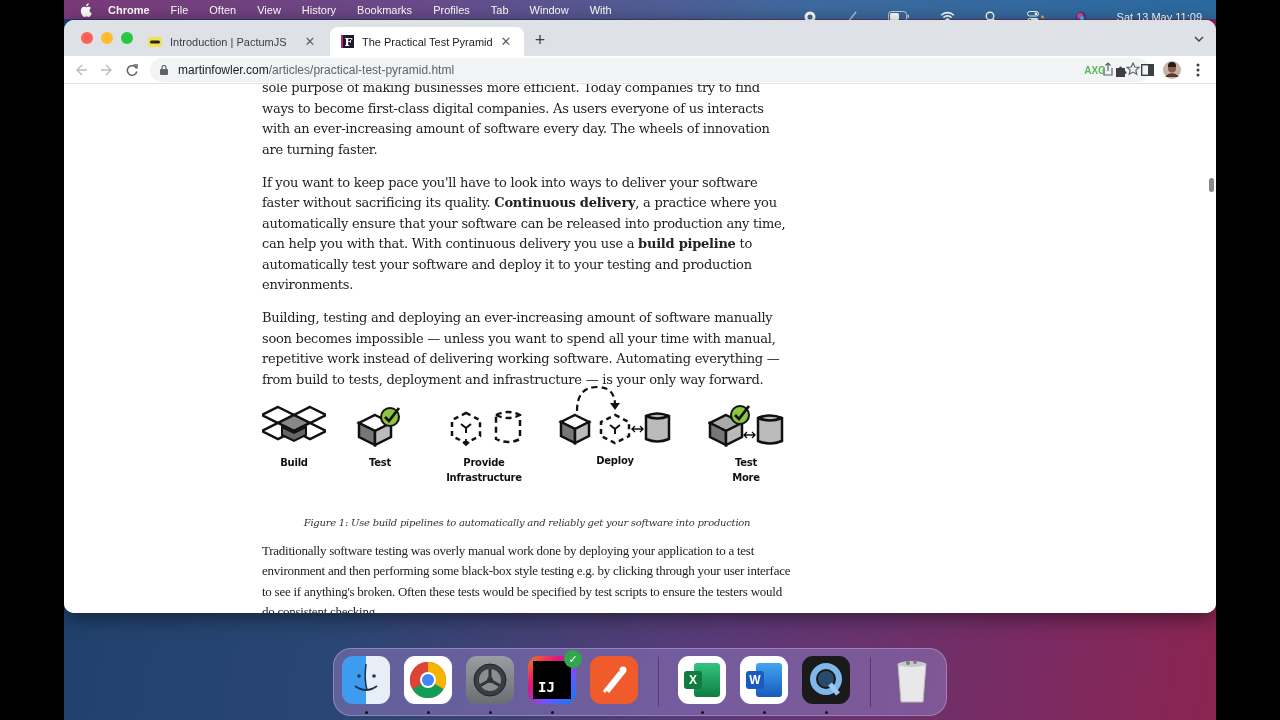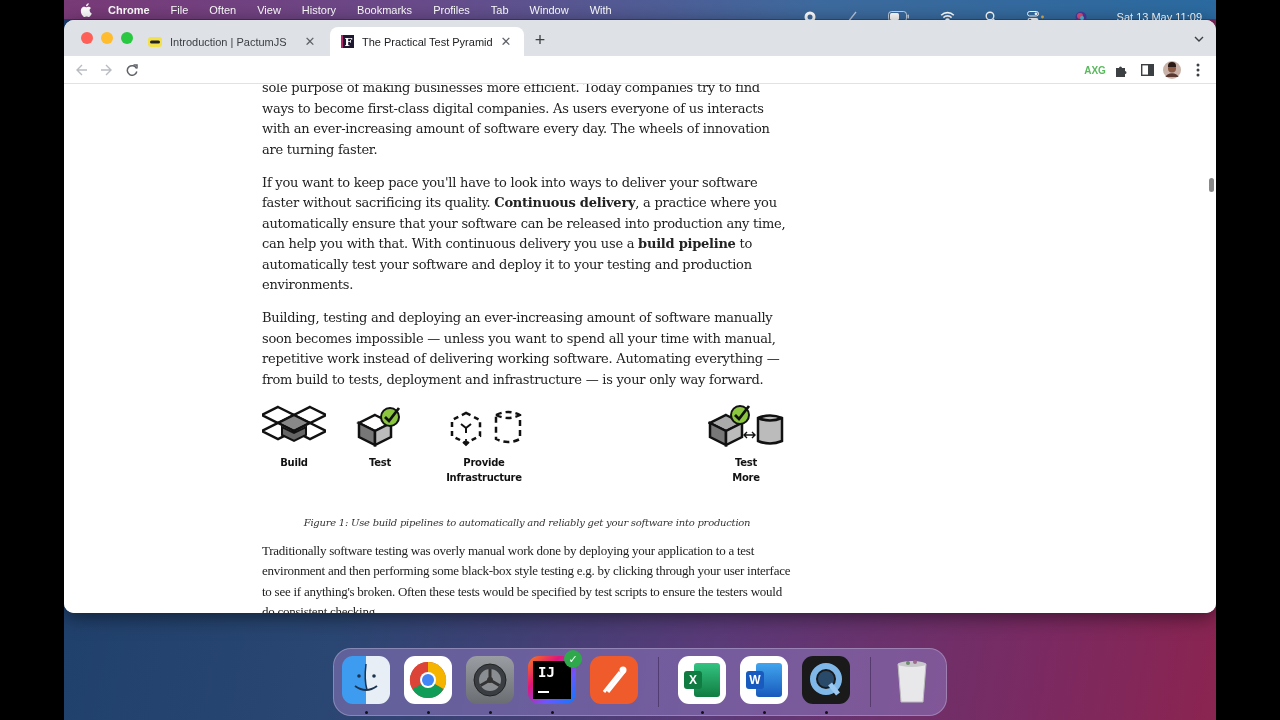--- a/index.html
+++ b/index.html
@@ -208,20 +208,43 @@
             <path d="M1 6 H11 M6 1 L11 6 L6 11" stroke="#b8bcc1" stroke-width="1.4" fill="none"></path>
           </svg>
       </span>
       <span class="navbtn" style="left:58px;">
         <svg width="12" height="12">
             <path d="M10.5 4.5 A4.8 4.8 0 1 0 10.8 7.5" stroke="#5f6368" stroke-width="1.5" fill="none"></path>
             <path d="M7.5 1 L11 1 L11 4.5" stroke="#5f6368" stroke-width="1.5" fill="none"></path>
           </svg>
       </span>
 
+      <div id="omnibox">
+        <span class="lock">
+          <svg width="8" height="10">
+              <rect x="0" y="4" width="8" height="6" rx="1" fill="#5f6368"></rect>
+              <path d="M2 4 V2.5 A2 2 0 0 1 6 2.5 V4" stroke="#5f6368" stroke-width="1.2" fill="none"></path>
+            </svg>
+        </span>
+        <span class="host">martinfowler.com</span>
+          <span class="path">/articles/practical-test-pyramid.html</span>
+        <div class="omni-icons">
+          <span>
+            <svg width="12" height="14">
+                <path d="M2 6 V13 H10 V6" stroke="#5f6368" stroke-width="1.2" fill="none"></path>
+                <path d="M6 9 V1 M3.5 3.5 L6 1 L8.5 3.5" stroke="#5f6368" stroke-width="1.2" fill="none"></path>
+              </svg>
+          </span>
+          <span>
+            <svg width="14" height="14" viewBox="0 0 14 14">
+                <path d="M7 1 L8.8 5 L13 5.3 L9.8 8.1 L10.8 12.3 L7 10.1 L3.2 12.3 L4.2 8.1 L1 5.3 L5.2 5 Z" stroke="#5f6368" stroke-width="1.2" fill="none"></path>
+              </svg>
+          </span>
+        </div>
+      </div>
 
       <span class="ext" style="left:1022px;font-size:10px;color:#59b95d;font-weight:bold;">AXG</span>
       <span class="ext" style="left:1048px;">
         <svg width="13" height="13" viewBox="0 0 13 13">
             <path d="M1 4 H4 A1.5 1.5 0 1 1 7 4 H10 V7 A1.5 1.5 0 1 1 10 10 V13 H1 Z" fill="#3c4043"></path>
           </svg>
       </span>
       <span class="ext" style="left:1074px;">
         <svg width="13" height="12">
             <rect x="0.7" y="0.7" width="11.6" height="10.6" fill="none" stroke="#3c4043" stroke-width="1.4"></rect>
@@ -280,20 +303,35 @@
             <svg width="80" height="44" viewBox="0 0 80 44">
               <polygon points="22,10 36,17 36,33 22,40 8,33 8,17" fill="none" stroke="#111" stroke-width="2.5" stroke-dasharray="5,4"></polygon>
               <path d="M17 21 L22 25 L27 21 M22 25 V30" stroke="#111" stroke-width="2" fill="none"></path>
               <path d="M22 36 L22 42 M19 39 L22 42 L25 39" stroke="#111" stroke-width="1.8" fill="none"></path>
               <path d="M52 12 Q64 6 76 12 V36 Q64 42 52 36 Z" fill="none" stroke="#111" stroke-width="2.5" stroke-dasharray="6,4"></path>
               <path d="M52 12 Q64 18 76 12" fill="none" stroke="#111" stroke-width="2.5" stroke-dasharray="6,4"></path>
             </svg>
             <span class="lbl"><span>Provide</span><br><span>Infrastructure</span></span>
           </div>
 
+          <div class="stage" style="left:295px;width:116px;top:-18px;">
+            <svg width="116" height="62" viewBox="0 0 116 62">
+              <path d="M20 26 Q20 2 40 2 Q58 2 58 20" fill="none" stroke="#111" stroke-width="2.2" stroke-dasharray="6,4"></path>
+              <polygon points="53,18 63,18 58,25" fill="#111"></polygon>
+              <polygon points="18,30 32,37 18,44 4,37" fill="#fff" stroke="#111" stroke-width="2.5"></polygon>
+              <polygon points="4,37 18,44 18,58 4,51" fill="#777" stroke="#111" stroke-width="2.5"></polygon>
+              <polygon points="18,44 32,37 32,51 18,58" fill="#bbb" stroke="#111" stroke-width="2.5"></polygon>
+              <polygon points="58,30 72,37 72,51 58,58 44,51 44,37" fill="none" stroke="#111" stroke-width="2.5" stroke-dasharray="5,4"></polygon>
+              <path d="M53 40 L58 44 L63 40 M58 44 V49" stroke="#111" stroke-width="2" fill="none"></path>
+              <path d="M75 44 H86 M78 41 L75 44 L78 47 M83 41 L86 44 L83 47" stroke="#111" stroke-width="1.4" fill="none"></path>
+              <path d="M89 31 Q100 26 112 31 V54 Q100 59 89 54 Z" fill="#bbb" stroke="#111" stroke-width="2.5"></path>
+              <path d="M89 31 Q100 36 112 31" fill="none" stroke="#111" stroke-width="2.5"></path>
+            </svg>
+            <span class="lbl" style="margin-top:6px;">Deploy</span>
+          </div>
 
           <div class="stage" style="left:446px;width:76px;">
             <svg width="76" height="44" viewBox="0 0 76 44">
               <polygon points="18,12 34,20 18,28 2,20" fill="#aaa" stroke="#111" stroke-width="2.5"></polygon>
               <polygon points="2,20 18,28 18,42 2,34" fill="#777" stroke="#111" stroke-width="2.5"></polygon>
               <polygon points="18,28 34,20 34,34 18,42" fill="#bbb" stroke="#111" stroke-width="2.5"></polygon>
               <circle cx="32" cy="12" r="9" fill="#8cc63f" stroke="#111" stroke-width="2"></circle>
               <path d="M27 12 L31 16 L41 3" stroke="#111" stroke-width="2.8" fill="none"></path>
               <path d="M36 32 H47 M39 29 L36 32 L39 35 M44 29 L47 32 L44 35" stroke="#111" stroke-width="1.4" fill="none"></path>
               <path d="M50 15 Q62 10 74 15 V38 Q62 43 50 38 Z" fill="#bbb" stroke="#111" stroke-width="2.5"></path>
@@ -342,21 +380,21 @@
       <svg width="40" height="40">
           <circle cx="20" cy="20" r="16" fill="#3a3d42" stroke="#222" stroke-width="1"></circle>
           <circle cx="20" cy="20" r="11" fill="#8a8e93"></circle>
           <path d="M20 20 L20 9 M20 20 L10.5 25.5 M20 20 L29.5 25.5" stroke="#333" stroke-width="3"></path>
           <circle cx="20" cy="20" r="3" fill="#333"></circle>
         </svg>
     </div>
     <span class="dock-dot" style="left:155px;"></span>
 
     <div class="dock-app" style="left:194px;background:linear-gradient(135deg,#f97a12,#e0157a,#6b57ff,#087cfa);">
-      <div style="width:38px;height:38px;background:#000;display:flex;flex-direction:column;padding:4px 5px;">
+      <div style="width:38px;height:38px;background:#000;display:flex;flex-direction:column;padding:19px 5px;">
         <span style="color:#fff;font-weight:bold;font-size:14px;line-height:15px;font-family:'DejaVu Sans Mono',monospace;">IJ</span>
         <span style="display:block;width:11px;height:2px;background:#fff;margin-top:11px;"></span>
       </div>
       <span style="position:absolute;right:-6px;top:-6px;width:18px;height:18px;border-radius:50%;background:#2ea84a;color:#fff;font-size:11px;display:flex;align-items:center;justify-content:center;">✓</span>
     </div>
     <span class="dock-dot" style="left:217px;"></span>
 
     <div class="dock-app" style="left:256px;background:#ef5b2b;">
       <svg width="40" height="40">
           <path d="M10 32 L26 12 M14 32 L30 12" stroke="#fff" stroke-width="3"></path>

